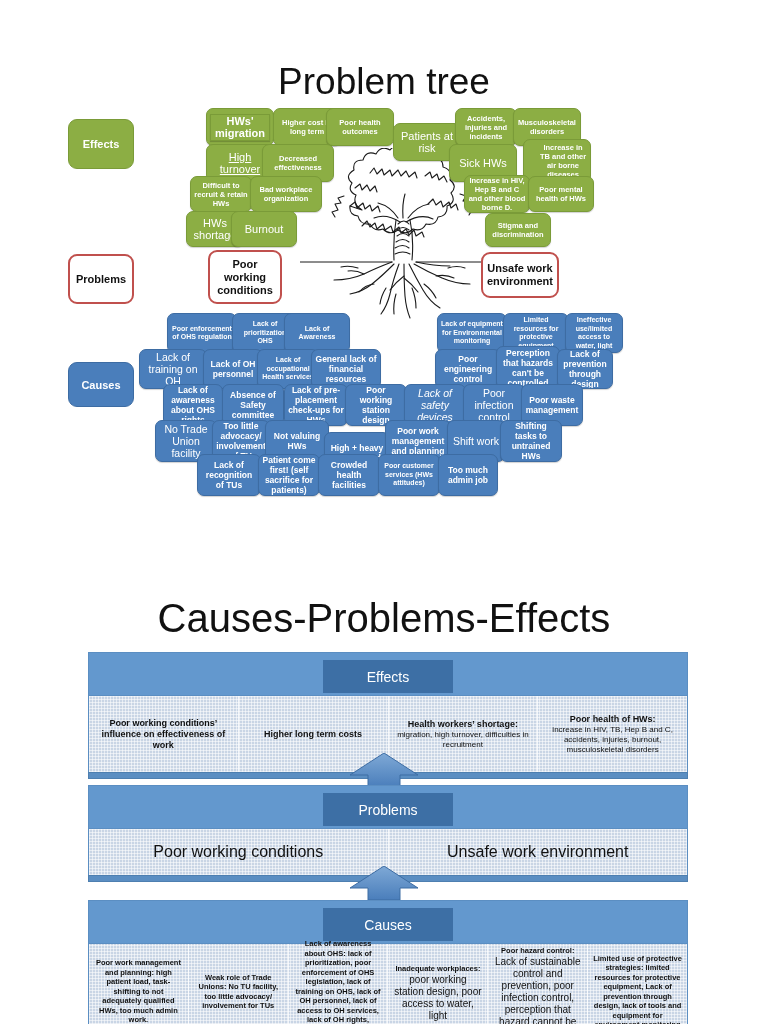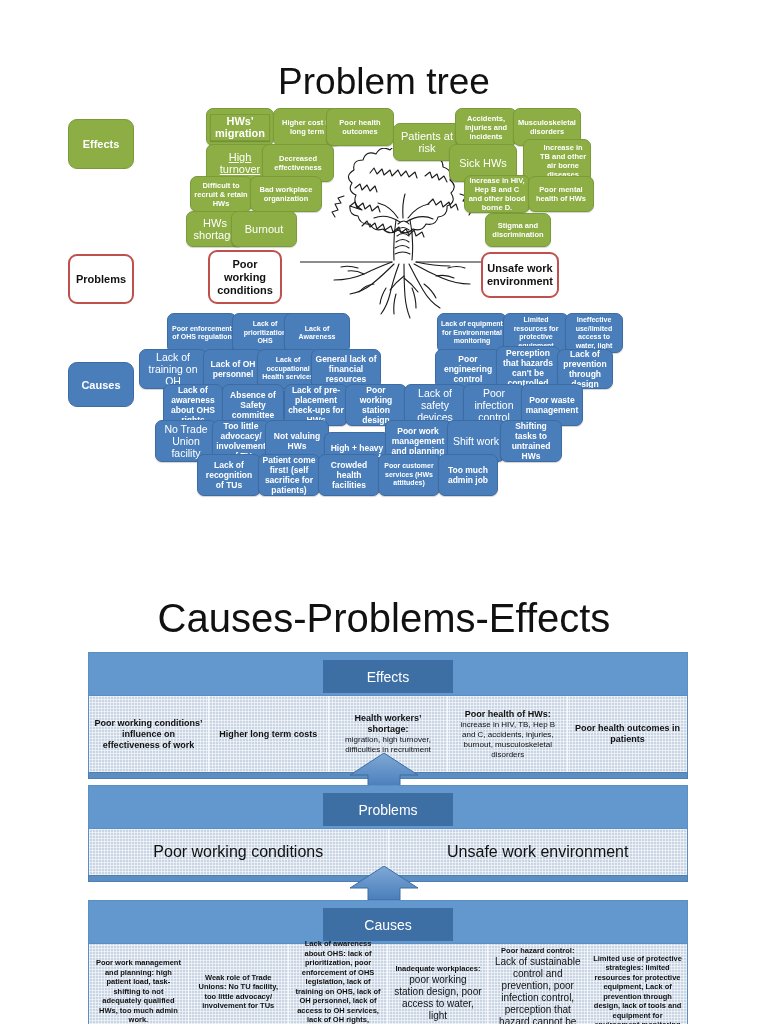--- a/index.html
+++ b/index.html
@@ -279,21 +279,21 @@
   </div>
   <div class="box blue med" style="left:222px;top:384px;width:62px;height:42px;">
     <span>Absence of Safety committee</span>
   </div>
   <div class="box blue med" style="left:284px;top:384px;width:64px;height:42px;">
     <span>Lack of pre-placement check-ups for HWs</span>
   </div>
   <div class="box blue med" style="left:345px;top:384px;width:62px;height:42px;">
     <span>Poor working station design</span>
   </div>
-  <div class="box blue big" style="left:404px;top:384px;width:62px;height:42px;">
+  <div class="box blue big" style="left:404px;top:384px;width:62px;height:42px;font-style:italic;">
     <span>Lack of safety devices</span>
   </div>
   <div class="box blue big" style="left:463px;top:384px;width:62px;height:42px;">
     <span>Poor infection control</span>
   </div>
   <div class="box blue med" style="left:521px;top:384px;width:62px;height:42px;">
     <span>Poor waste management</span>
   </div>
 
   <div class="box blue big" style="left:155px;top:420px;width:62px;height:42px;">
@@ -357,23 +357,20 @@
         <div>
           <span>Health workers’ shortage:</span>
           <div class="sub">migration, high turnover, difficulties in recruitment</div>
         </div>
       </div>
       <div class="cell">
         <div>
           <span>Poor health of HWs:</span>
           <div class="sub">increase in HIV, TB, Hep B and C, accidents, injuries, burnout, musculoskeletal disorders</div>
         </div>
-      </div>
-      <div class="cell">
-        <div><span>Poor health outcomes in patients</span></div>
       </div>
     </div>
     <div class="band-foot"></div>
   </div>
 
   <div class="arrow" id="arrow-1">
     <svg width="68" height="34" viewBox="0 0 68 34">
       <defs>
         <linearGradient id="ag1" x1="0" y1="0" x2="0" y2="1">
           <stop offset="0%" stop-color="#7FA9D6"></stop>

